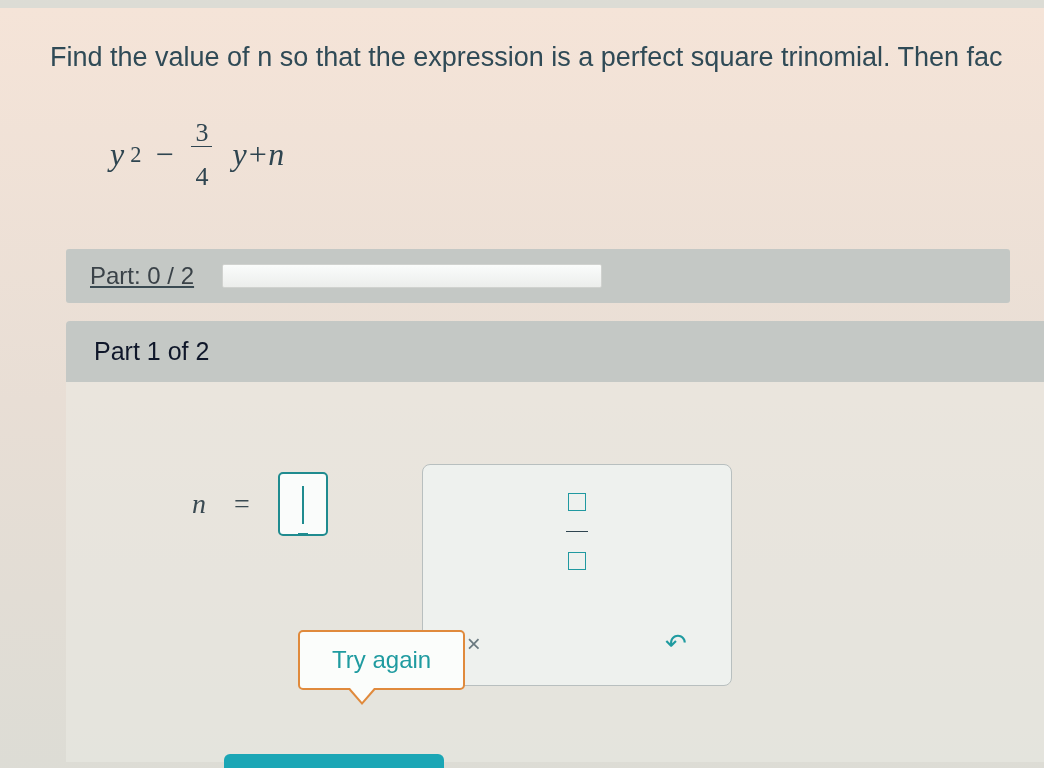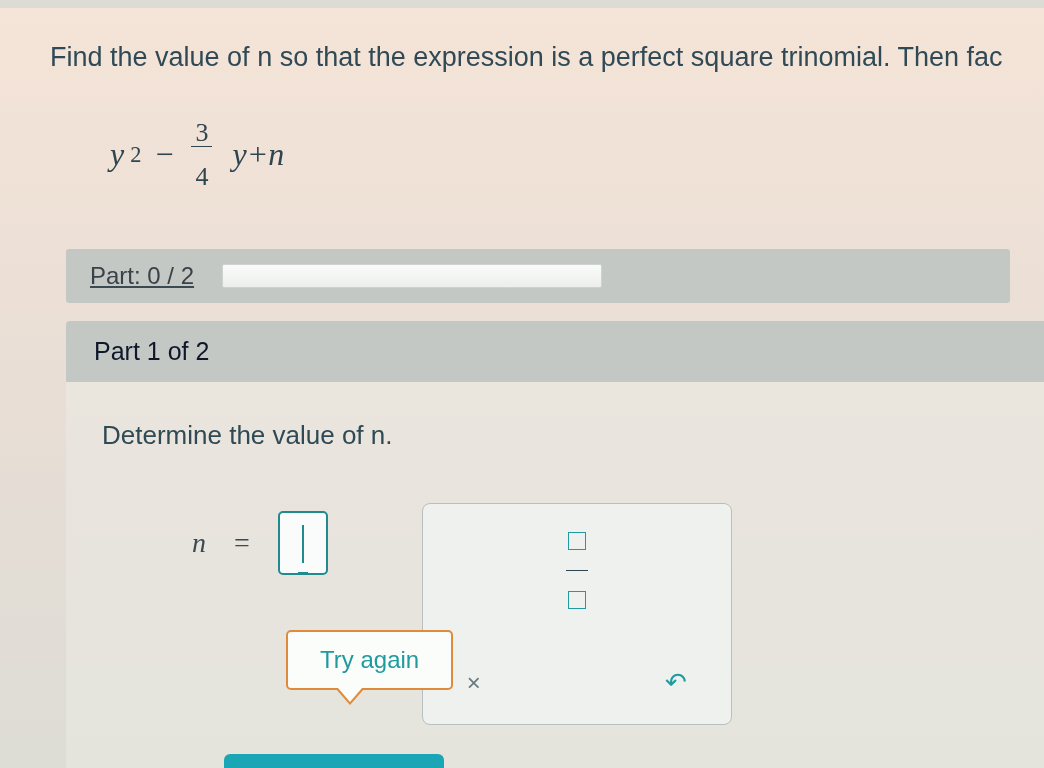--- a/index.html
+++ b/index.html
@@ -147,21 +147,21 @@
   .tool-row2 {
     display:flex;
     justify-content: space-between;
     align-items:center;
     padding: 0 8px 0 8px;
   }
   .x-icon { color:#6a7a80; font-size:24px; }
   .undo-icon { color:#1f9ba0; font-size:26px; }
   .tryagain-bubble {
     position: absolute;
-    left: 212px;
+    left: 224px;
     top: 240px;
     border: 2px solid #e08a3c;
     background: #fbfdfb;
     border-radius: 5px;
     padding: 14px 24px 14px 24px;
     font-size: 24px;
     color: #1f9ba0;
   }
   .tryagain-bubble::after {
     content:"";
@@ -215,23 +215,20 @@
 <div class="part-progress">
   <span class="part-progress-label">Part: 0 / 2</span>
   <div class="progress-bar"></div>
 </div>
 
 <div class="part-header">
   <span>Part 1 of 2</span>
 </div>
 
 <div class="part-body">
-  <div class="instruction">
-    <span>Determine the value of n.</span>
-  </div>
 
   <div class="answer-row">
     <div class="answer-eq">
       <span>n</span>
       <span style="font-style:normal;">=</span>
       <div class="answer-input">
         <div class="cursor"></div>
       </div>
     </div>
 

